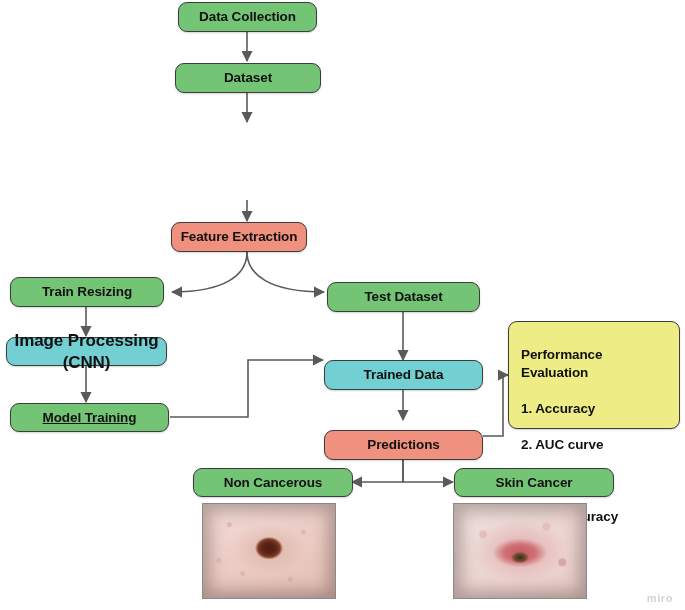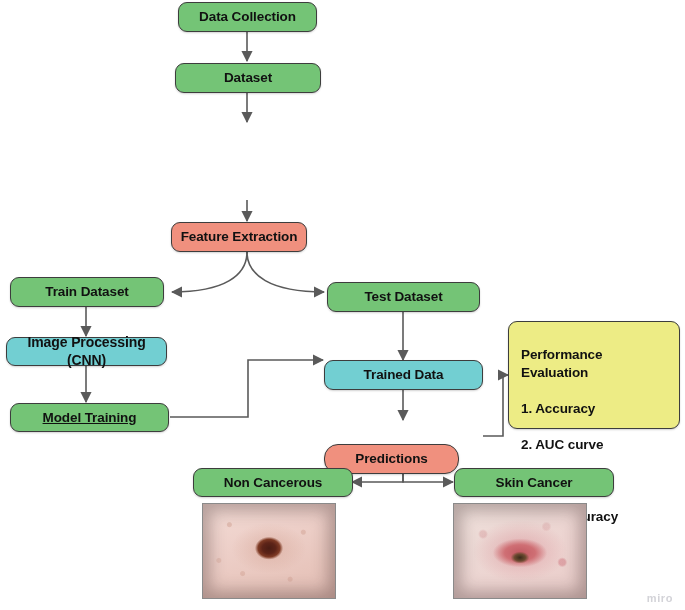--- a/index.html
+++ b/index.html
@@ -139,40 +139,40 @@
   <div class="node green" style="left:175px; top:63px; width:146px; height:30px;">
     <span>Dataset</span>
   </div>
 
 
   <div class="node salmon" style="left:171px; top:222px; width:136px; height:30px;">
     <span>Feature Extraction</span>
   </div>
 
   <div class="node green" style="left:10px; top:277px; width:154px; height:30px;">
-    <span>Train Dataset</span>
+    <span>Train Resizing</span>
   </div>
 
   <div class="node green" style="left:327px; top:282px; width:153px; height:30px;">
     <span>Test Dataset</span>
   </div>
 
-  <div class="node teal" style="left:6px; top:337px; width:161px; height:29px; font-size:14px;text-align:center;">
+  <div class="node teal" style="left:6px; top:337px; width:161px; height:29px; font-size:17px;text-align:center;">
     <span>Image Processing (CNN)</span>
   </div>
 
   <div class="node green" style="left:10px; top:403px; width:159px; height:29px;text-decoration:underline;">
     <span>Model Training</span>
   </div>
 
   <div class="node teal" style="left:324px; top:360px; width:159px; height:30px;">
     <span>Trained Data</span>
   </div>
 
-  <div class="node salmon" style="left:324px; top:444px; width:135px; height:30px;border-radius:14px;">
+  <div class="node salmon" style="left:324px; top:430px; width:159px; height:30px;">
     <span>Predictions</span>
   </div>
 
   <div class="node yellow list" style="left:508px; top:321px; width:172px; height:108px;">
     <span class="ln">Performance Evaluation</span>
     <span class="ln">1. Accuracy</span>
     <span class="ln">2. AUC curve</span>
     <span class="ln">3.Specificity</span>
     <span class="ln">4. Val Accuracy</span>
   </div>

